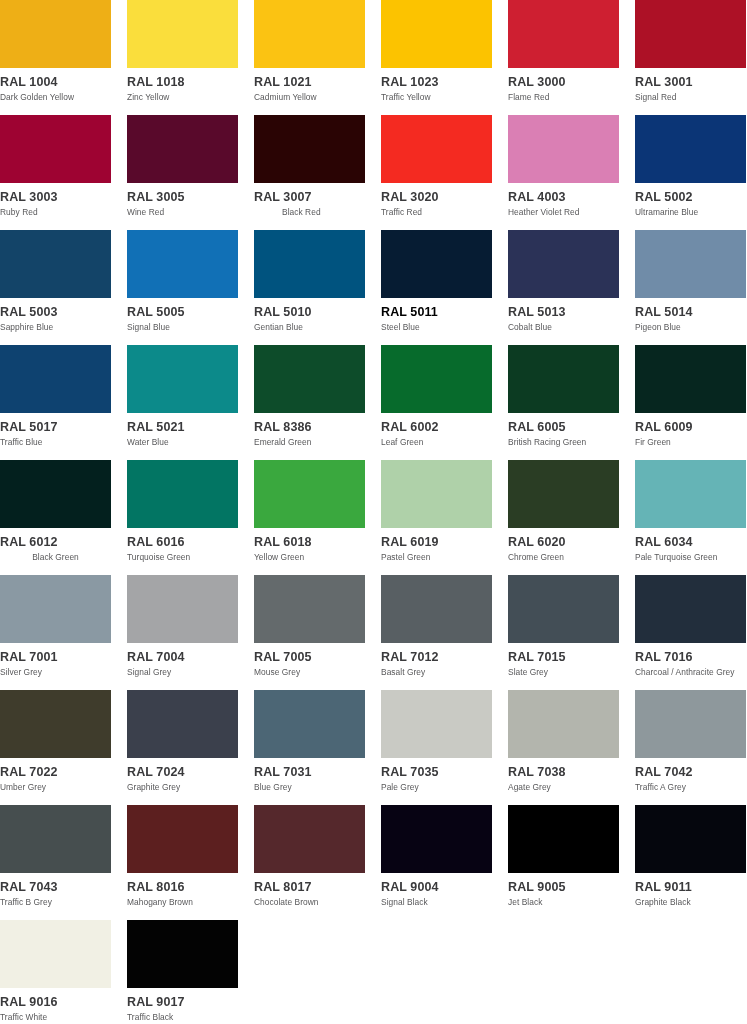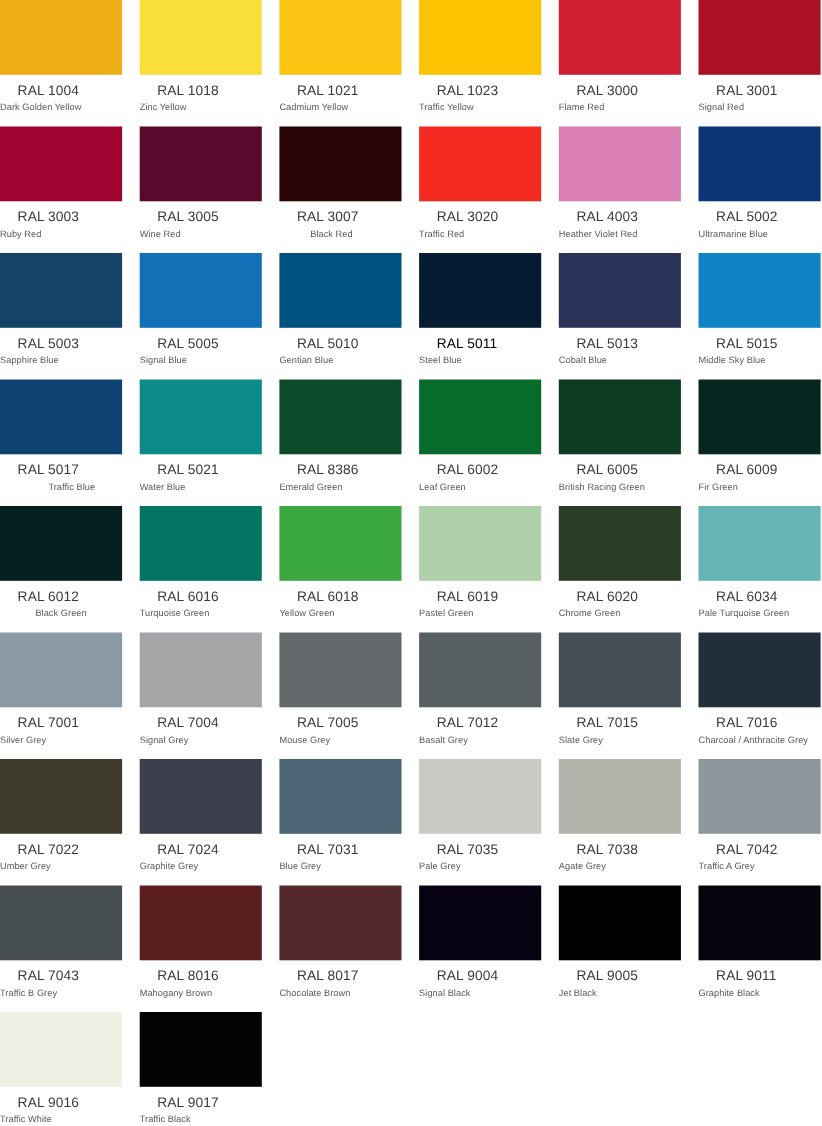--- a/index.html
+++ b/index.html
@@ -43,23 +43,22 @@
     border: 0;
   }
 
   .swatch-code {
     display: block;
     margin-top: 7px;
     font-size: 12.5px;
     line-height: 14px;
     letter-spacing: 0.1px;
     color: #3a3a3c;
-    font-weight: 400;
+    font-weight: 700;
     white-space: nowrap;
-    padding-left: 16px;
   }
 
   .swatch-name {
     display: block;
     margin-top: 3px;
     font-size: 8.4px;
     line-height: 10px;
     letter-spacing: 0.05px;
     color: #58585a;
     font-weight: 400;
@@ -149,28 +148,28 @@
       <div class="swatch-chip" style="background-color: rgb(6, 28, 51);"></div>
       <span class="swatch-code" style="color: #000000;">RAL 5011</span>
       <span class="swatch-name" style="color: rgb(88, 88, 90);">Steel Blue</span>
     </div>
     <div class="swatch-cell">
       <div class="swatch-chip" style="background-color: rgb(43, 50, 87);"></div>
       <span class="swatch-code" style="color: rgb(58, 58, 60);">RAL 5013</span>
       <span class="swatch-name" style="color: rgb(88, 88, 90);">Cobalt Blue</span>
     </div>
     <div class="swatch-cell">
-      <div class="swatch-chip" style="background-color: rgb(15, 131, 196);"></div>
-      <span class="swatch-code" style="color: rgb(58, 58, 60);">RAL 5015</span>
-      <span class="swatch-name" style="color: rgb(88, 88, 90);">Middle Sky Blue</span>
+      <div class="swatch-chip" style="background-color: rgb(112, 140, 168);"></div>
+      <span class="swatch-code" style="color: rgb(58, 58, 60);">RAL 5014</span>
+      <span class="swatch-name" style="color: rgb(88, 88, 90);">Pigeon Blue</span>
     </div>
     <div class="swatch-cell">
       <div class="swatch-chip" style="background-color: rgb(14, 66, 112);"></div>
       <span class="swatch-code" style="color: rgb(58, 58, 60);">RAL 5017</span>
-      <span class="swatch-name" style="color: rgb(88, 88, 90); margin-left: 44px;">Traffic Blue</span>
+      <span class="swatch-name" style="color: rgb(88, 88, 90);">Traffic Blue</span>
     </div>
     <div class="swatch-cell">
       <div class="swatch-chip" style="background-color: rgb(12, 138, 138);"></div>
       <span class="swatch-code" style="color: rgb(58, 58, 60);">RAL 5021</span>
       <span class="swatch-name" style="color: rgb(88, 88, 90);">Water Blue</span>
     </div>
     <div class="swatch-cell">
       <div class="swatch-chip" style="background-color: rgb(13, 76, 42);"></div>
       <span class="swatch-code" style="color: rgb(58, 58, 60);">RAL 8386</span>
       <span class="swatch-name" style="color: rgb(88, 88, 90);">Emerald Green</span>

